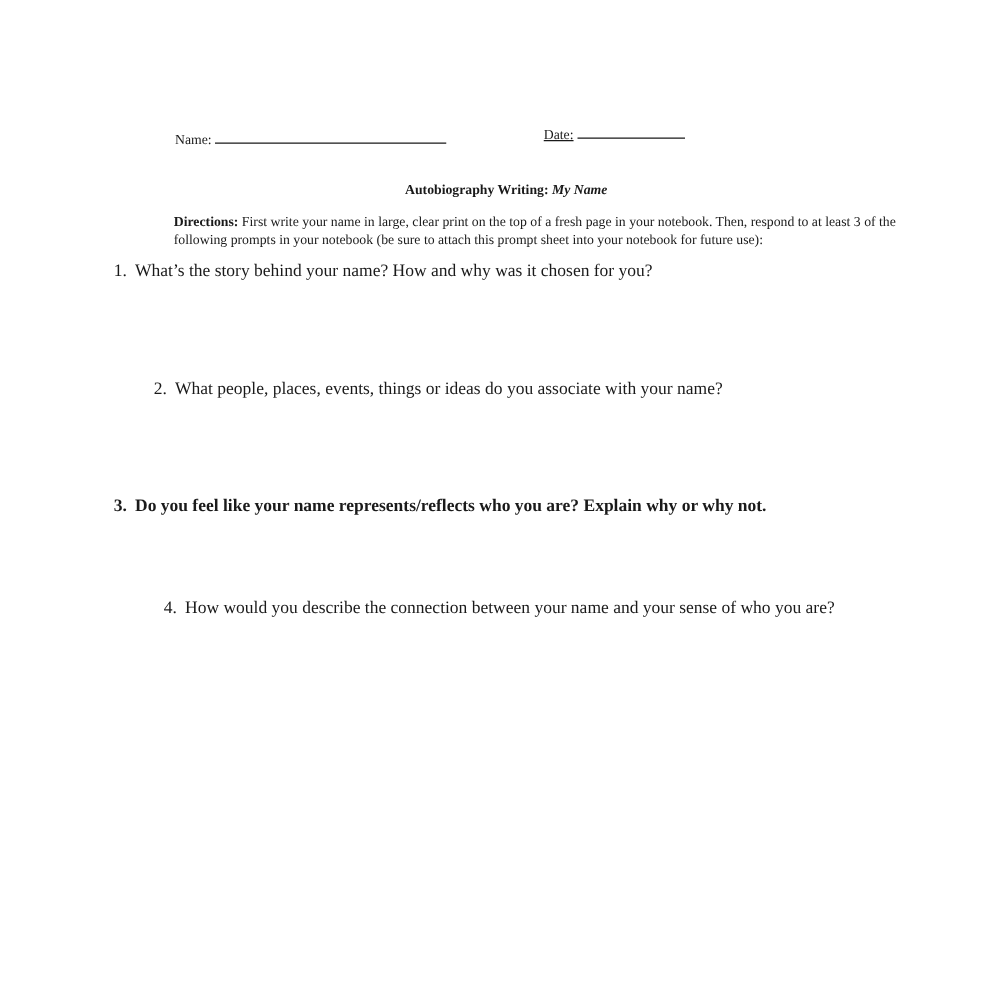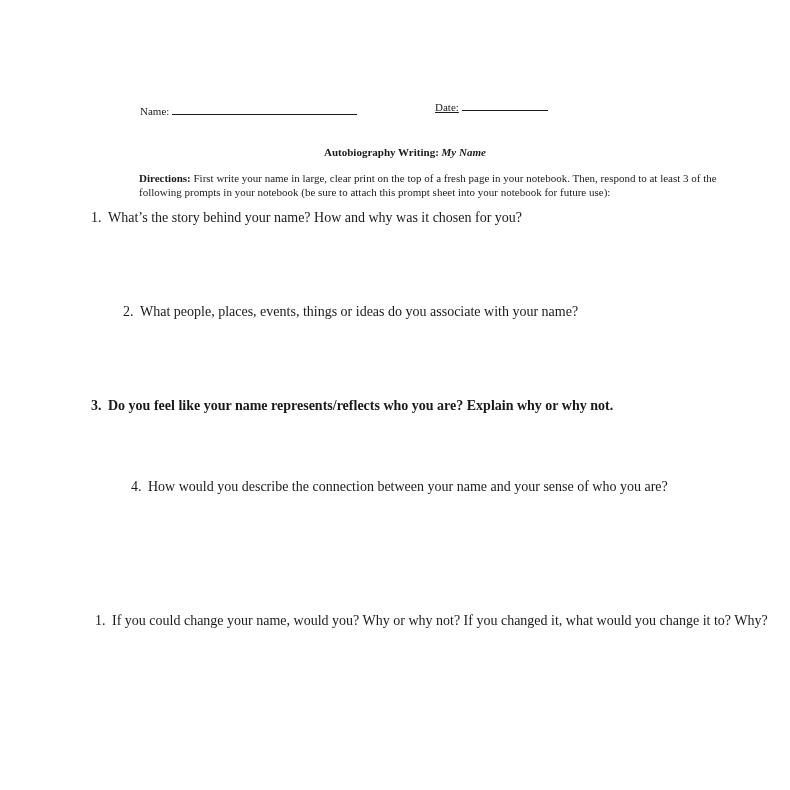--- a/index.html
+++ b/index.html
@@ -93,17 +93,14 @@
   </div>
 
   <div class="abs prompt" style="left:91px; top:399px;font-weight:bold;">
     <span class="num">3.</span><span>Do you feel like your name represents/reflects who you are?  Explain why or why not.</span>
   </div>
 
   <div class="abs prompt" style="left:91px; top:480px;margin-left:40px;">
     <span class="num">4.</span><span>How would you describe the connection between your name and your sense of who you are?</span>
   </div>
 
-  <div class="abs prompt" style="left:95px; top:614px;">
-    <span class="num">1.</span><span>If you could change your name, would you?  Why or why not?  If you changed it, what would you change it to?  Why?</span>
-  </div>
 
 </div>
 
 </body></html>

